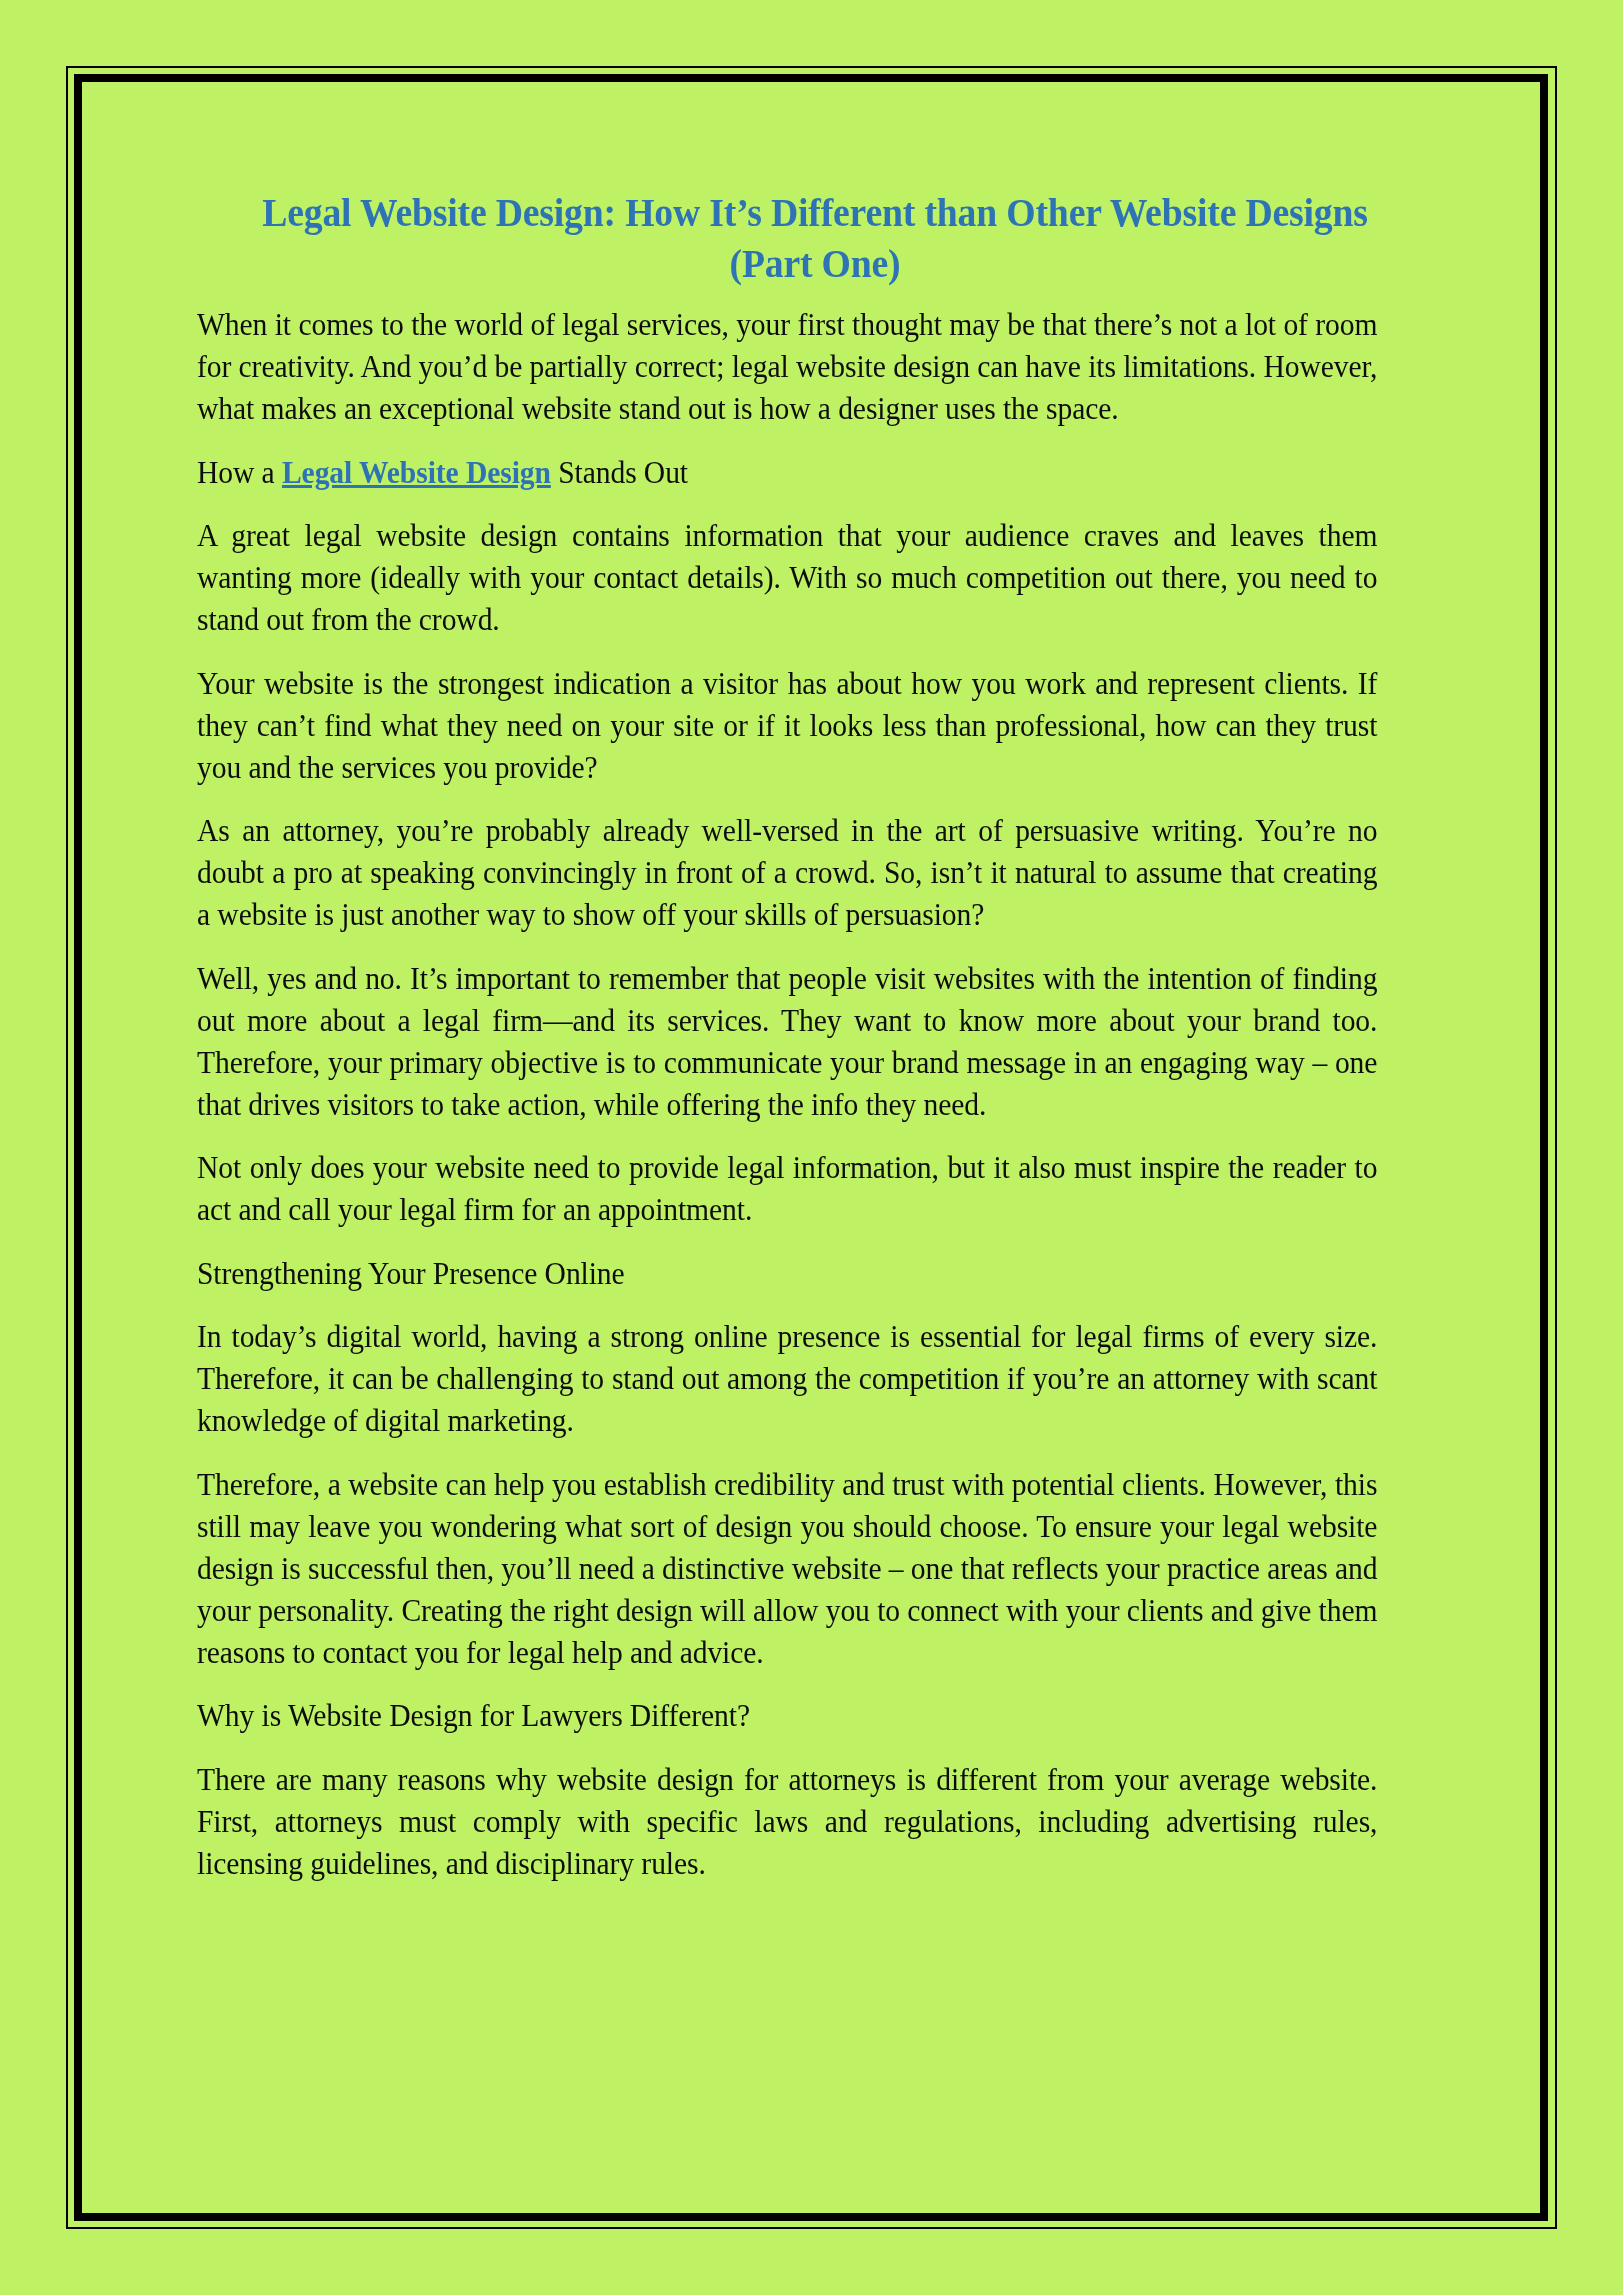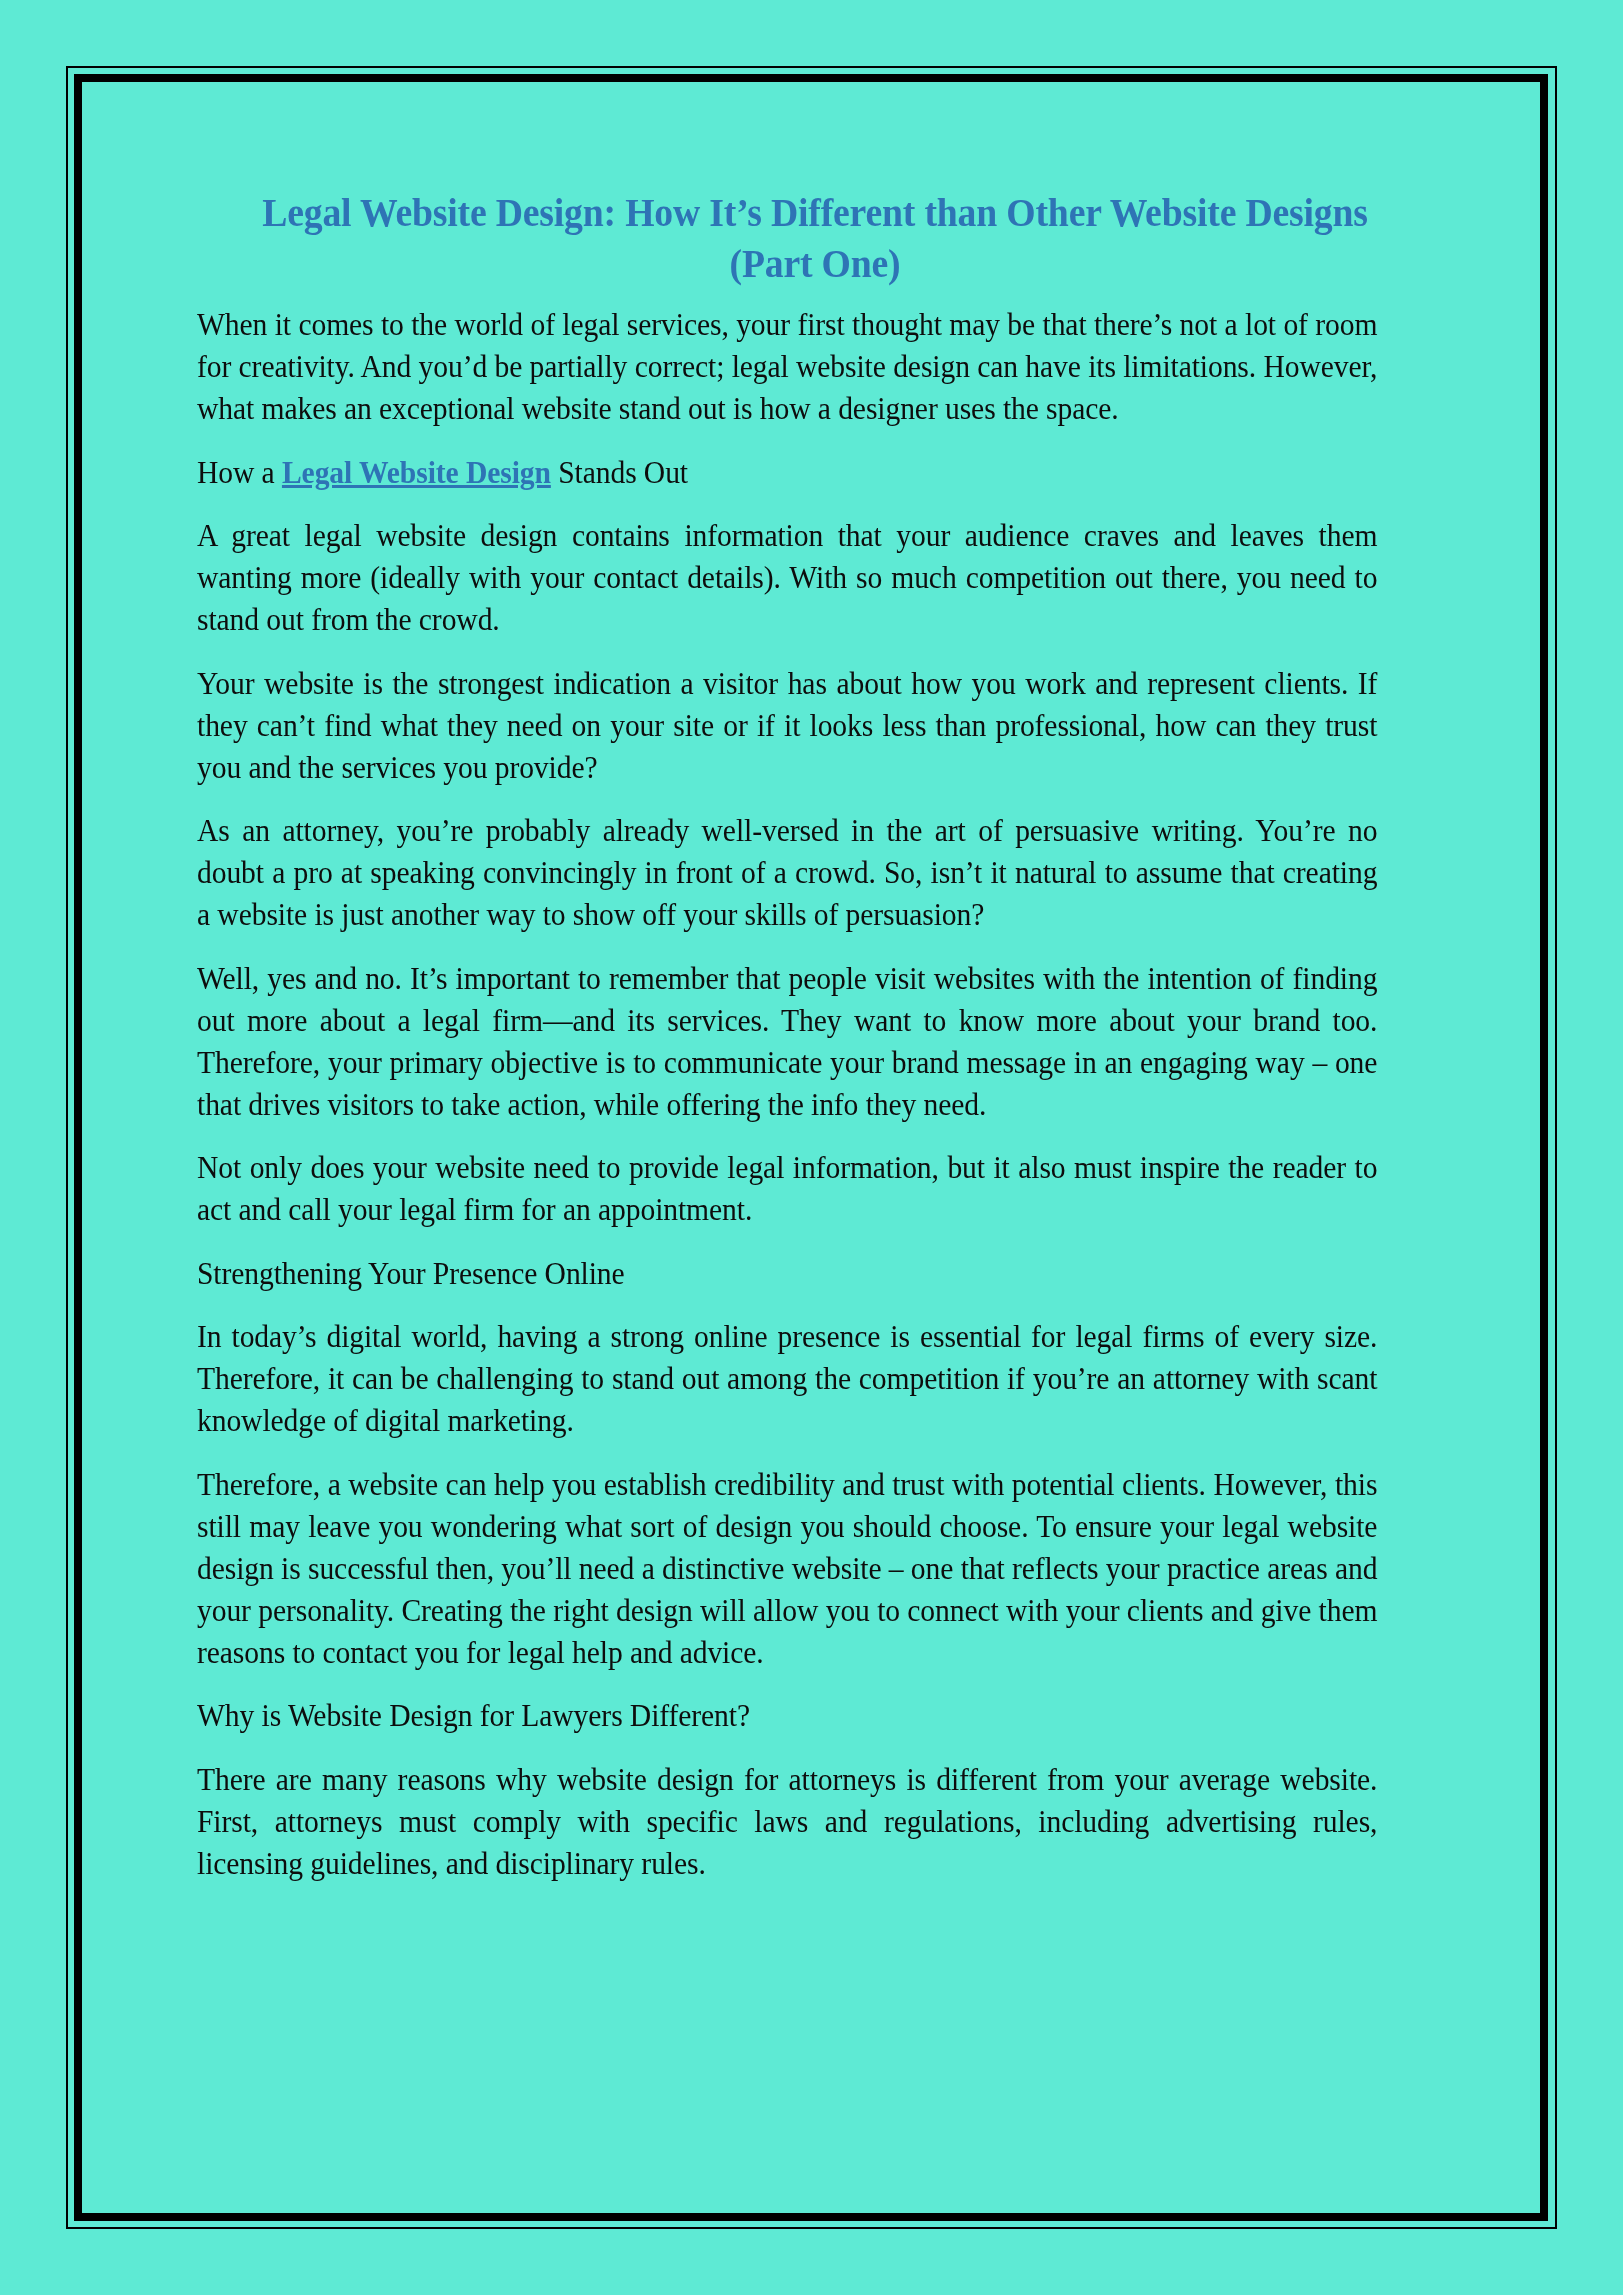--- a/index.html
+++ b/index.html
@@ -13,21 +13,21 @@
     font-family: "Liberation Serif", "DejaVu Serif", serif;
     -webkit-font-smoothing: antialiased;
   }
 
   
   .page {
     position: absolute;
     left: 0; top: 0;
     width: 1624px;
     height: 2295px;
-    background: #5eead4;
+    background: #bef264;
     box-sizing: border-box;
   }
   
   .border-outer {
     position: absolute;
     left: 66px;
     top: 66px;
     width: 1491px;
     height: 2163px;
     border: 2.3px solid #000000;

